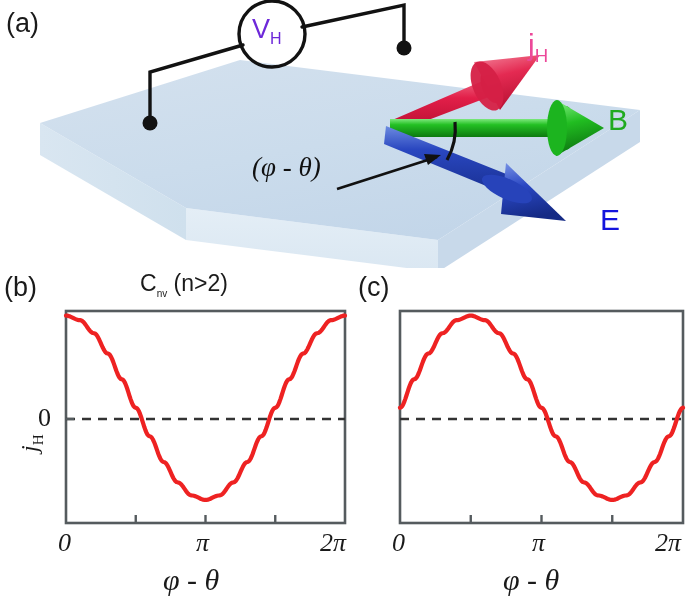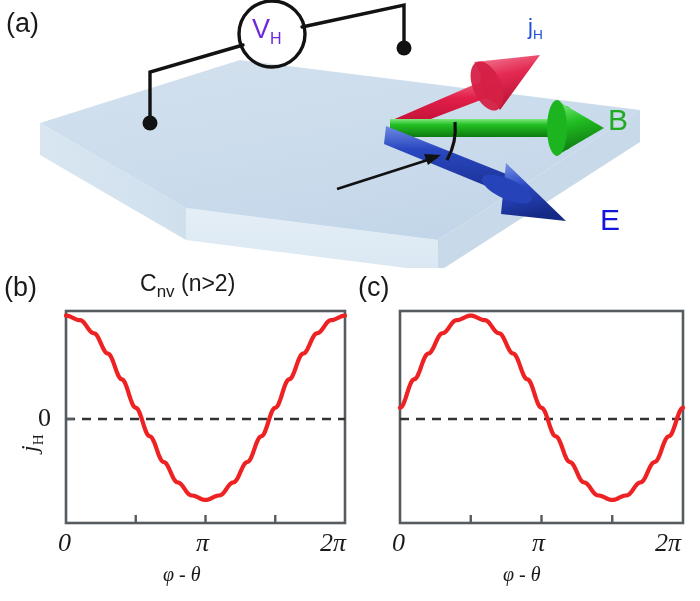--- a/index.html
+++ b/index.html
@@ -13,45 +13,45 @@
     position:absolute;font-family:"Liberation Sans",sans-serif;
     font-size:27px;color:#1a1a1a;letter-spacing:0px;
   }
   #letter-a{left:6px;top:8px;}
   #letter-b{left:4px;top:272px;}
   #letter-c{left:358px;top:272px;}
   .plot-title{
     position:absolute;font-size:23px;color:#1a1a1a;
     font-family:"Liberation Sans",sans-serif;white-space:nowrap;
   }
-  .plot-title sub{font-size:17px;}
+  .plot-title sub{font-size:10px;}
   #title-b{left:140px;top:270px;}
   #title-c{left:480px;top:270px;}
   .axlabel{
-    position:absolute;font-size:20px;color:#1a1a1a;
+    position:absolute;font-size:30px;color:#1a1a1a;
     font-family:"Liberation Serif",serif;font-style:italic;white-space:nowrap;
   }
   .tick-label{
     position:absolute;font-size:26px;color:#1a1a1a;
     font-family:"Liberation Serif",serif;white-space:nowrap;
   }
   .tick-label.it{font-style:italic;}
   .ylab{
     position:absolute;font-size:24px;color:#1a1a1a;
     font-family:"Liberation Serif",serif;font-style:italic;
     transform:rotate(-90deg);transform-origin:left top;white-space:nowrap;
   }
   .ylab sub{font-size:15px;font-style:normal;}
   .yzero{
     position:absolute;font-size:26px;color:#1a1a1a;
     font-family:"Liberation Serif",serif;
   }
   .vecLabel{position:absolute;font-family:"Liberation Sans",sans-serif;white-space:nowrap;}
   .vecLabel sub{font-size:0.62em;}
-  #lab-jh{left:528px;top:14px;font-size:22px;color:#1d4ed8;}
+  #lab-jh{left:528px;top:28px;font-size:30px;color:#ec4899;}
   #lab-b{left:608px;top:103px;font-size:30px;color:#1faa1f;}
   #lab-e{left:600px;top:203px;font-size:30px;color:#1414dd;}
   #lab-phi{
     position:absolute;left:252px;top:152px;font-size:27px;color:#111;
     font-family:"Liberation Serif",serif;font-style:italic;white-space:nowrap;
   }
   #lab-vh{
     position:absolute;left:252px;top:14px;font-size:27px;color:#6d28d9;
     font-family:"Liberation Sans",sans-serif;
   }
@@ -154,20 +154,21 @@
     <path d="M447,160 A 64 64 0 0 0 455,122" stroke="#111" stroke-width="3.2" fill="none"></path>
 
     <path d="M337,189 L437,157" stroke="#111" stroke-width="2.6" fill="none"></path>
     <polygon points="441,155 424,154 428,165" fill="#111"></polygon>
   </svg>
 
   <div class="panel-letter" id="letter-a">(a)</div>
 
   <div id="lab-vh"><span>V</span><sub>H</sub></div>
 
+  <div id="lab-phi">(φ - θ)</div>
 
   <div class="vecLabel" id="lab-jh"><span>j</span><sub>H</sub></div>
 
   <div class="vecLabel" id="lab-b">B</div>
 
   <div class="vecLabel" id="lab-e">E</div>
 
   <div class="panel-letter" id="letter-b">(b)</div>
   <div class="plot-title" id="title-b"><span>C</span><sub>nv</sub><span> (n&gt;2)</span></div>
 

